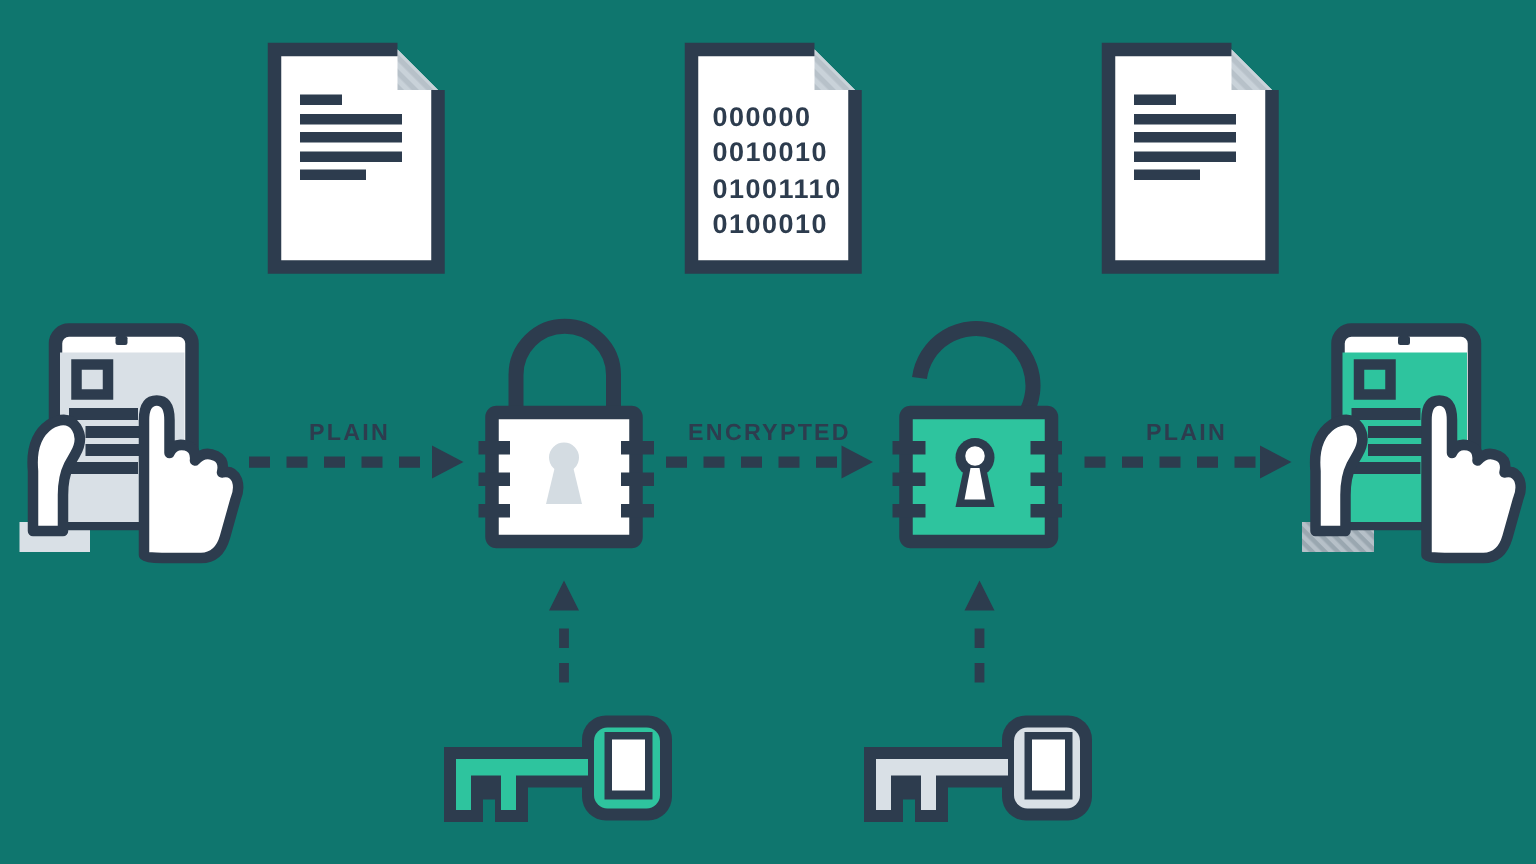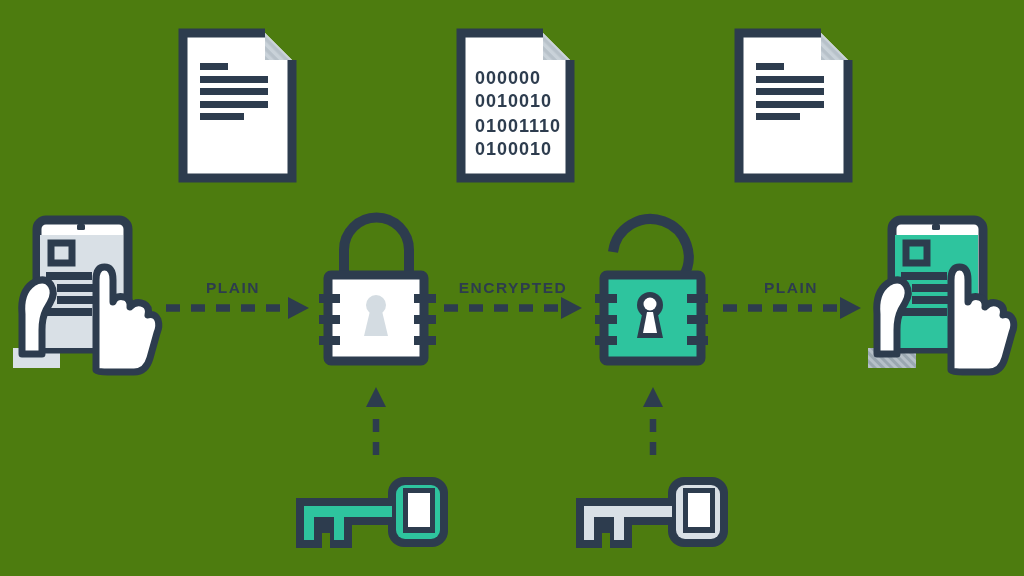--- a/index.html
+++ b/index.html
@@ -2,21 +2,21 @@
 <html><head>
 <meta charset="utf-8">
 <style>
   :root{
     --navy:#2d3c4e;
     --green:#2ec49e;
     --screen:#d9e0e6;
     --khole:#d4dce2;
   }
   html,body{margin:0;padding:0;background:#ffffff;}
-  .stage{width:1024px;height:576px;position:relative;background:#4d7c0f;overflow:hidden;}
+  .stage{width:1024px;height:576px;position:relative;background:#0f766e;overflow:hidden;}
   svg{display:block;}
   .sN{stroke:var(--navy);}
   .fN{fill:var(--navy);}
   .fW{fill:#ffffff;}
   .noF{fill:none;}
   .lbl{
     font-family:"Liberation Sans", sans-serif;
     font-weight:bold;
     font-size:15.5px;
     letter-spacing:1.5px;

